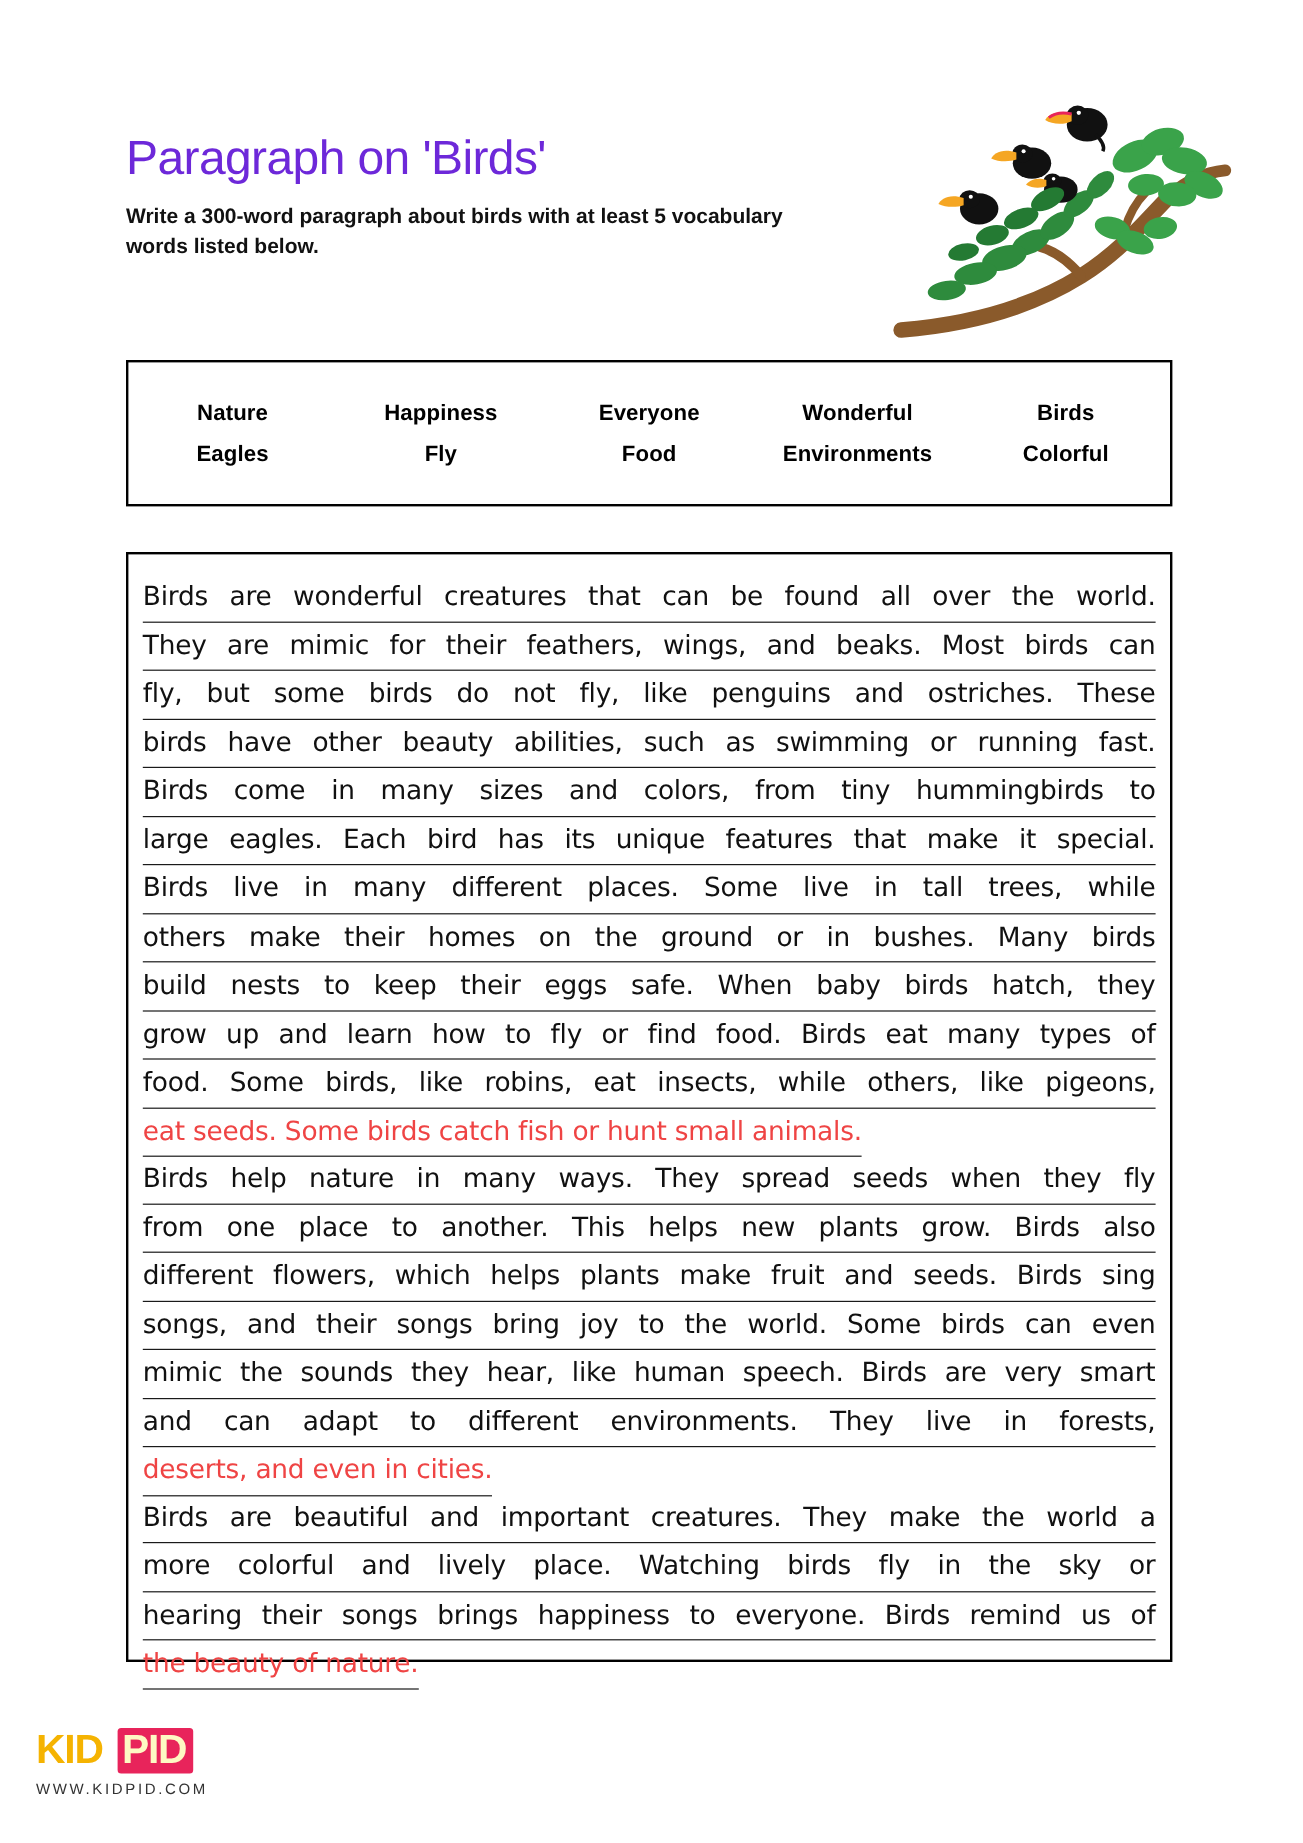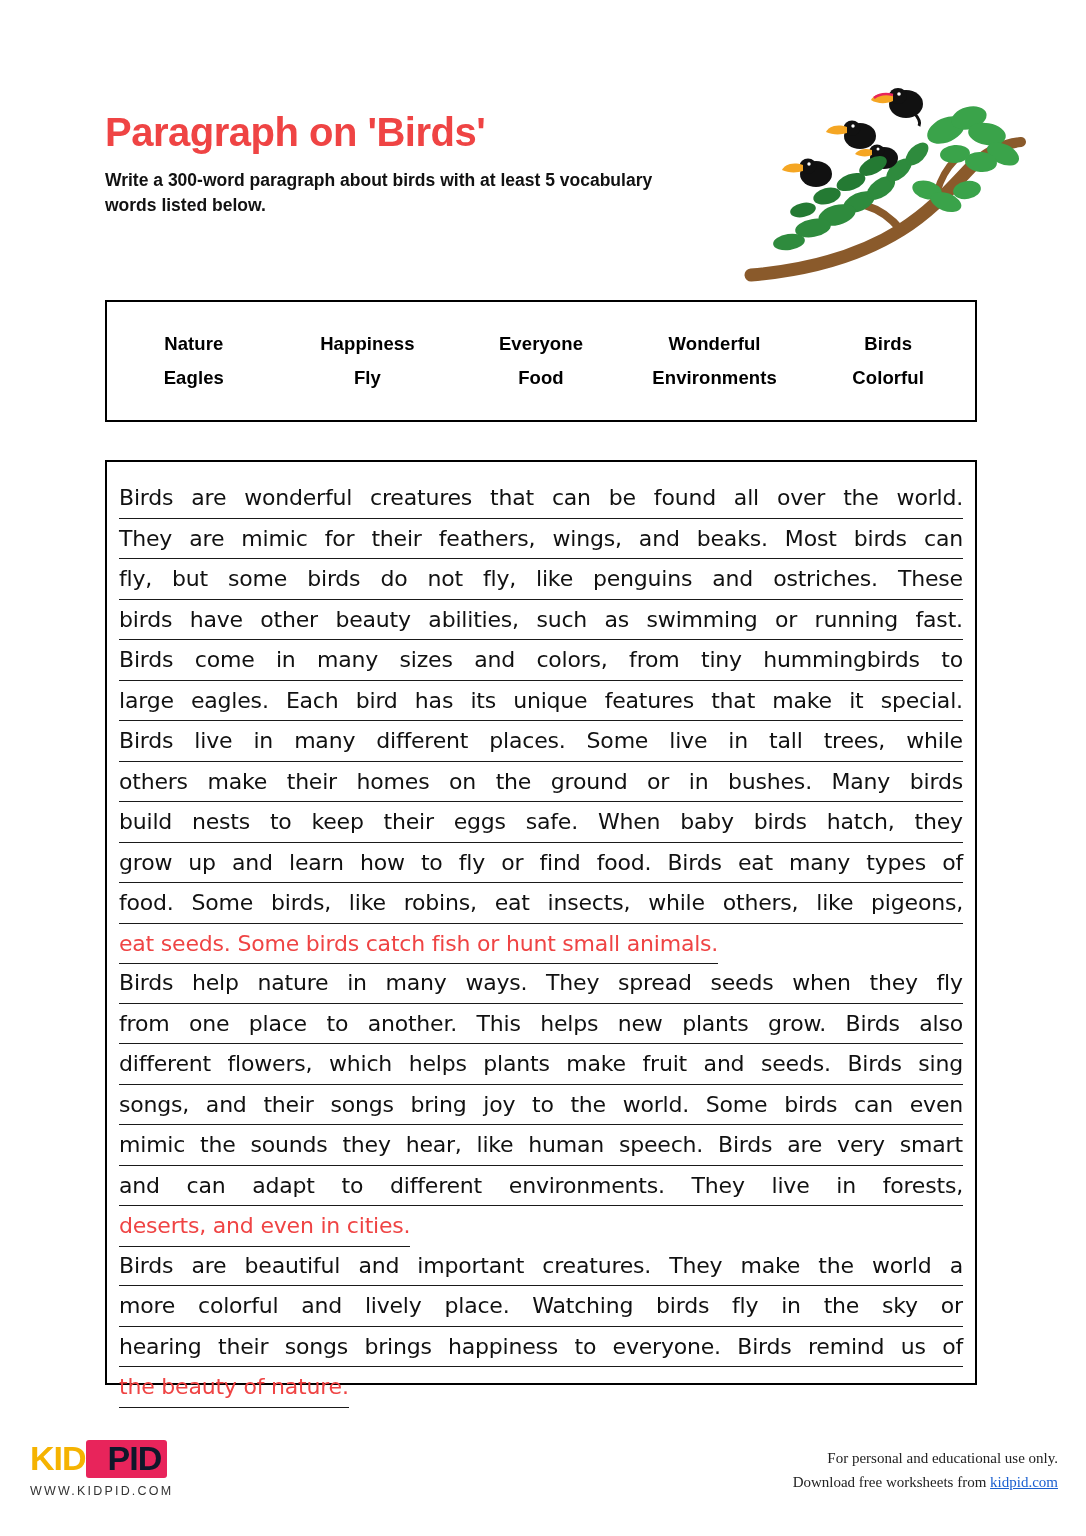--- a/index.html
+++ b/index.html
@@ -22,22 +22,22 @@
 
   
   .header {
     position: absolute;
     left: 105px;
     top: 110px;
     width: 630px;
   }
   .title {
     font-size: 40px;
-    font-weight: bold;
-    color: #ef4444;
+    font-weight: normal;
+    color: #6d28d9;
     letter-spacing: -0.5px;
     margin: 0 0 14px 0;
     line-height: 1.1;
   }
   .subtitle {
     font-size: 17.5px;
     font-weight: bold;
     color: #111111;
     line-height: 1.45;
     margin: 0;
@@ -138,24 +138,24 @@
   .logo-text {
     font-size: 34px;
     font-weight: bold;
     letter-spacing: -1px;
     line-height: 1;
   }
   .logo-kid { color: #f5b301; }
   .logo-pid-box {
     display: inline-block;
     background: #e8245b;
-    color: #0f172a;
-    padding: 1px 6px 3px 22px;
+    color: #fef9c3;
+    padding: 1px 6px 3px 4px;
     border-radius: 3px;
-    margin-left: 0;
+    margin-left: 12px;
   }
   .logo-url {
     font-size: 12.5px;
     color: #333333;
     letter-spacing: 2.2px;
     margin-top: 6px;
     font-family: "Liberation Sans", sans-serif;
   }
   .footer-right {
     position: absolute;
@@ -551,20 +551,14 @@
     </div>
   </div>
 
   <div class="logo">
     <div class="logo-text">
       <span class="logo-kid">KID</span><span class="logo-pid-box">PID</span>
     </div>
     <div class="logo-url">WWW.KIDPID.COM</div>
   </div>
 
-  <div class="footer-right">
-    <div>For personal and educational use only.</div>
-    <div>
-      <span>Download free worksheets from </span><a href="#">kidpid.com</a>
-    </div>
-  </div>
 
 </div>
 
 </body></html>

